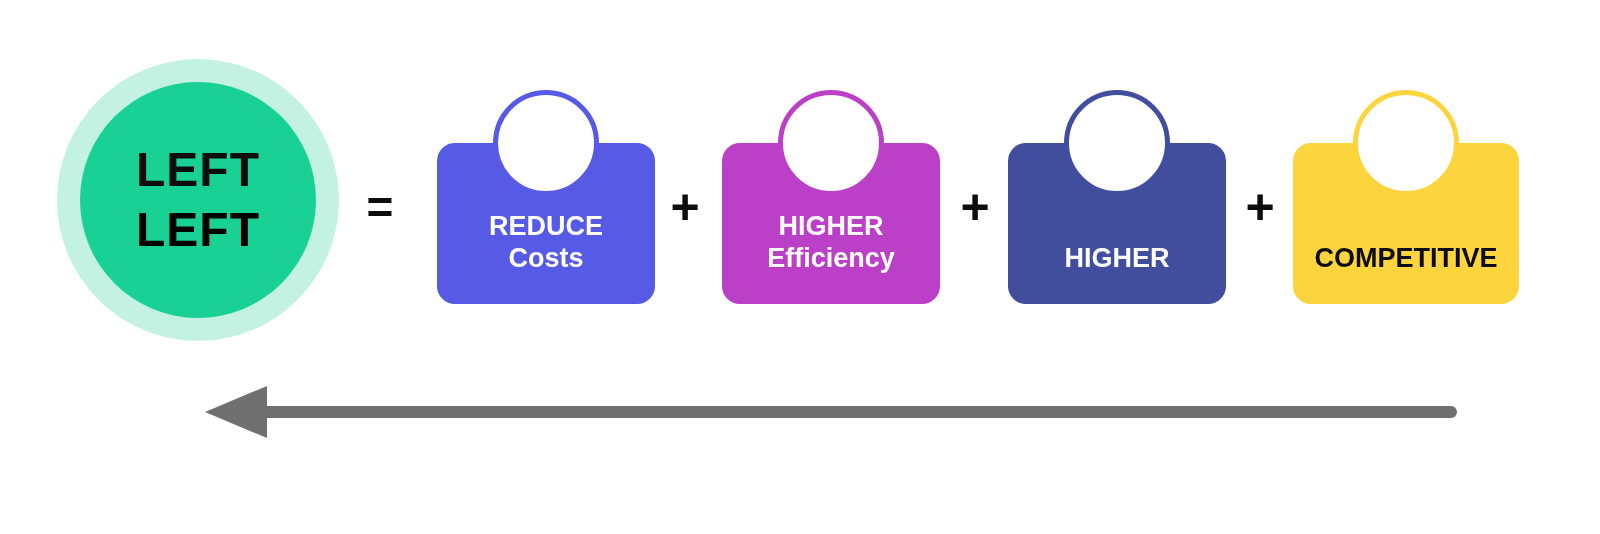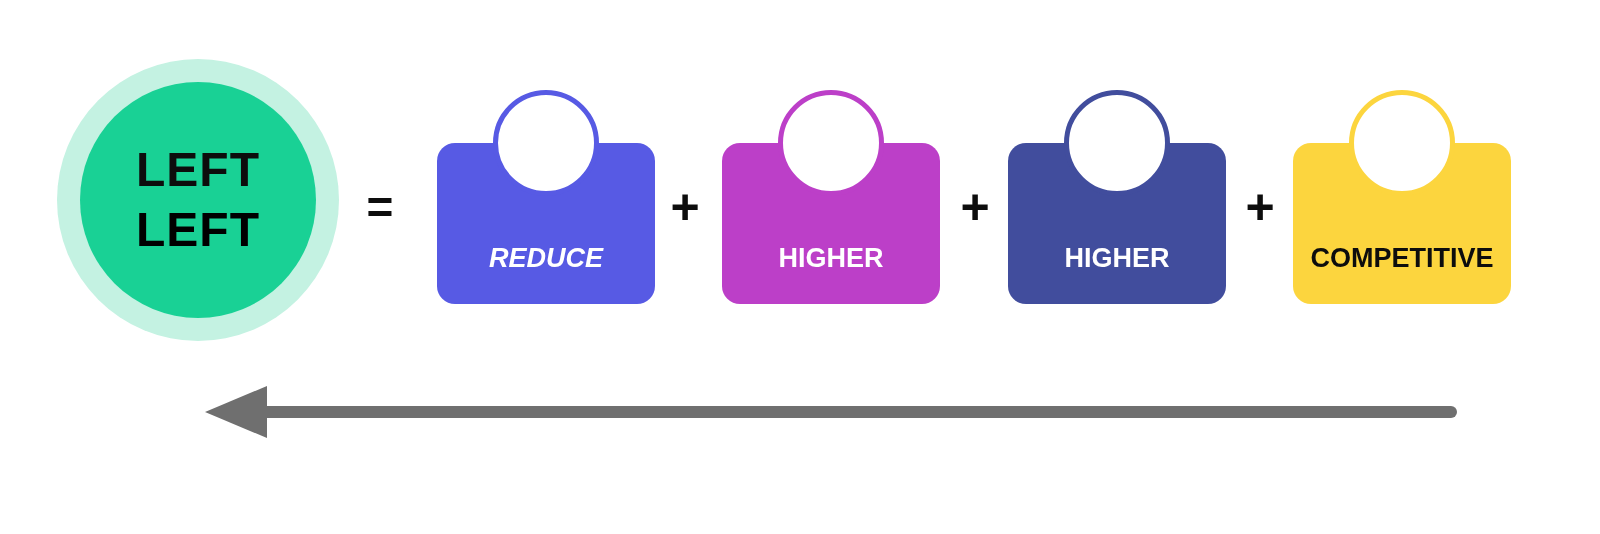--- a/index.html
+++ b/index.html
@@ -109,46 +109,48 @@
     <div class="badge-core" style="background-color: rgb(25, 209, 149);">
       <div class="line" style="color: rgb(13, 13, 13);">LEFT</div>
       <div class="line" style="color: #000000;">LEFT</div>
     </div>
   </div>
 
   <div class="op eq">=</div>
 
   <div class="tagbox b0" style="background-color: rgb(87, 90, 228);">
     <div class="hole" style="border-color: rgb(87, 90, 228);"></div>
-    <div class="caption" style="color: rgb(255, 255, 255); font-style: italic;">
+    <div class="caption" style="color: rgb(255, 255, 255);">
       <div>REDUCE</div>
+      <div>Costs</div>
     </div>
   </div>
 
   <div class="op p0">+</div>
 
   <div class="tagbox b1" style="background-color: rgb(188, 63, 200);">
     <div class="hole" style="border-color: rgb(188, 63, 200);"></div>
     <div class="caption" style="color: rgb(255, 255, 255);">
       <div>HIGHER</div>
+      <div>Efficiency</div>
     </div>
   </div>
 
   <div class="op p1">+</div>
 
   <div class="tagbox b2" style="background-color: rgb(65, 77, 157);">
     <div class="hole" style="border-color: rgb(65, 77, 157);"></div>
     <div class="caption" style="color: rgb(255, 255, 255);">
       <div>HIGHER</div>
     </div>
   </div>
 
   <div class="op p2">+</div>
 
-  <div class="tagbox b3" style="background-color: rgb(252, 213, 62);">
+  <div class="tagbox b3" style="background-color: rgb(252, 213, 62); padding-left: 8px;">
     <div class="hole" style="border-color: rgb(252, 213, 62);"></div>
     <div class="caption" style="color: rgb(13, 13, 13);">
       <div>COMPETITIVE</div>
     </div>
   </div>
 
   <div class="arrow">
     <div class="head" style="border-right-color: rgb(111, 111, 111);"></div>
     <div class="shaft" style="background-color: rgb(111, 111, 111);"></div>
   </div>

